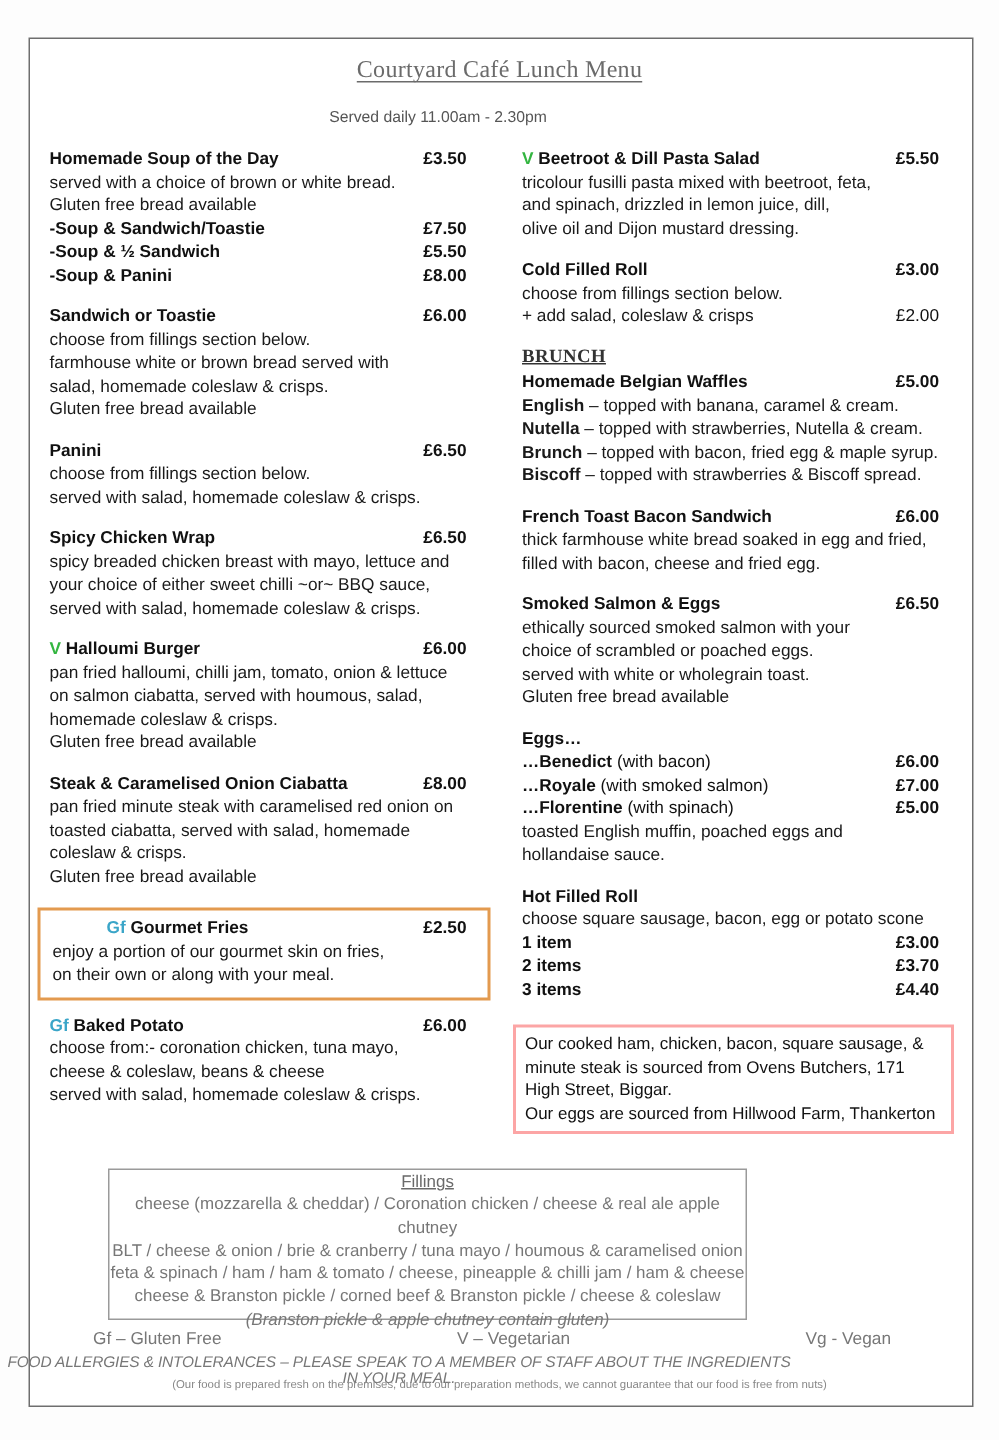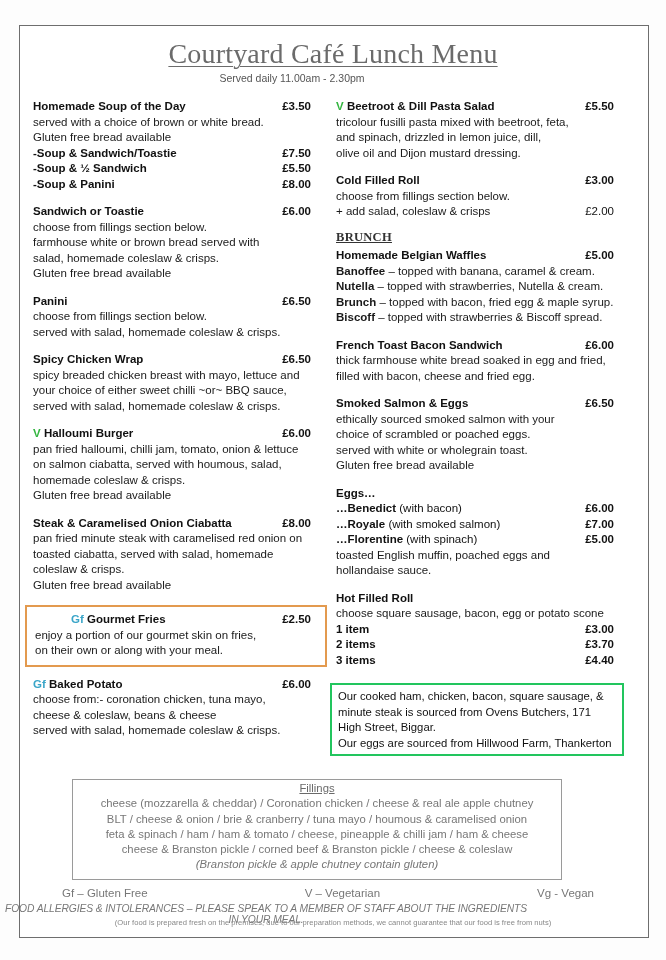--- a/index.html
+++ b/index.html
@@ -6,32 +6,32 @@
     html, body { width: 666px; height: 960px; background: #fdfdfd; overflow: hidden; }
     body { position: relative; font-family: "Liberation Sans", "DejaVu Sans", sans-serif; color: #111; }
 
     .page-frame {
       position: absolute; left: 19px; top: 25px; width: 630px; height: 913px;
       border: 1.5px solid #6e6e6e; background: #ffffff;
     }
 
     .title {
       position: absolute; left: 0; width: 666px; top: 38px; text-align: center;
-      font-family: "Liberation Serif", "DejaVu Serif", serif; font-size: 28px; color: #6b6b6b;
+      font-family: "Liberation Serif", "DejaVu Serif", serif; font-size: 16px; color: #6b6b6b;
       letter-spacing: 0.2px;
     }
     .title span { text-decoration: underline; text-decoration-thickness: 1px; text-underline-offset: 3px; }
     .subtitle {
       position: absolute; left: 0; width: 584px; top: 72px; text-align: center;
       font-size: 10.5px; color: #555;
     }
 
     .col { position: absolute; top: 99px; font-size: 11.5px; line-height: 15.5px; }
     .col.left { left: 33px; width: 278px; }
-    .col.right { left: 336px; width: 278px; }
+    .col.right { left: 348px; width: 278px; }
 
     .item { margin-bottom: 12px; }
     .row { display: flex; justify-content: space-between; }
     .name { font-weight: bold; }
     .price { font-weight: bold; }
     .price.light { font-weight: normal; }
     .desc { color: #1a1a1a; }
     .gf-note { color: #1a1a1a; }
     .tag-v { color: #33b540; font-weight: bold; }
     .tag-gf { color: #3aa5c8; font-weight: bold; }
@@ -42,26 +42,26 @@
     }
     .highlight-box .row { padding-right: 0; margin-left: 36px; }
 
     .section-head {
       font-family: "Liberation Serif", "DejaVu Serif", serif; font-size: 12.5px; font-weight: bold;
       text-decoration: underline; color: #333; margin-bottom: 3px; margin-top: -2px;
       letter-spacing: 0.3px;
     }
 
     .source-box {
-      border: 2px solid #22c55e; margin-left: -6px; margin-right: -10px;
+      border: 2px solid #fca5a5; margin-left: -6px; margin-right: -10px;
       padding: 4px 6px 3px 6px; color: #111; font-size: 11.3px; line-height: 15.5px;
     }
 
     .fillings-box {
-      position: absolute; left: 72px; top: 779px; width: 490px; height: 101px;
+      position: absolute; left: 72px; top: 779px; width: 426px; height: 101px;
       border: 1px solid #9a9a9a; text-align: center; color: #777; font-size: 11.3px; line-height: 15.3px;
       padding-top: 1px;
     }
     .fillings-title { text-decoration: underline; font-weight: normal; color: #6a6a6a; }
     .fillings-note { font-style: italic; }
 
     .legend {
       position: absolute; top: 887px; left: 62px; width: 532px; display: flex; justify-content: space-between;
       font-size: 11.5px; color: #777;
     }
@@ -201,21 +201,21 @@
       </div>
   </div>
 
   <div class="section-head">BRUNCH</div>
 
   <div class="item">
     <div class="row">
         <span class="name">Homemade Belgian Waffles</span>
         <span class="price">£5.00</span>
       </div>
-    <div class="desc"><b>Banoffee</b><span> – topped with banana, caramel &amp; cream.</span></div>
+    <div class="desc"><b>English</b><span> – topped with banana, caramel &amp; cream.</span></div>
     <div class="desc"><b>Nutella</b><span> – topped with strawberries, Nutella &amp; cream.</span></div>
     <div class="desc"><b>Brunch</b><span> – topped with bacon, fried egg &amp; maple syrup.</span></div>
     <div class="desc"><b>Biscoff</b><span> – topped with strawberries &amp; Biscoff spread.</span></div>
   </div>
 
   <div class="item">
     <div class="row">
         <span class="name">French Toast Bacon Sandwich</span>
         <span class="price">£6.00</span>
       </div>

